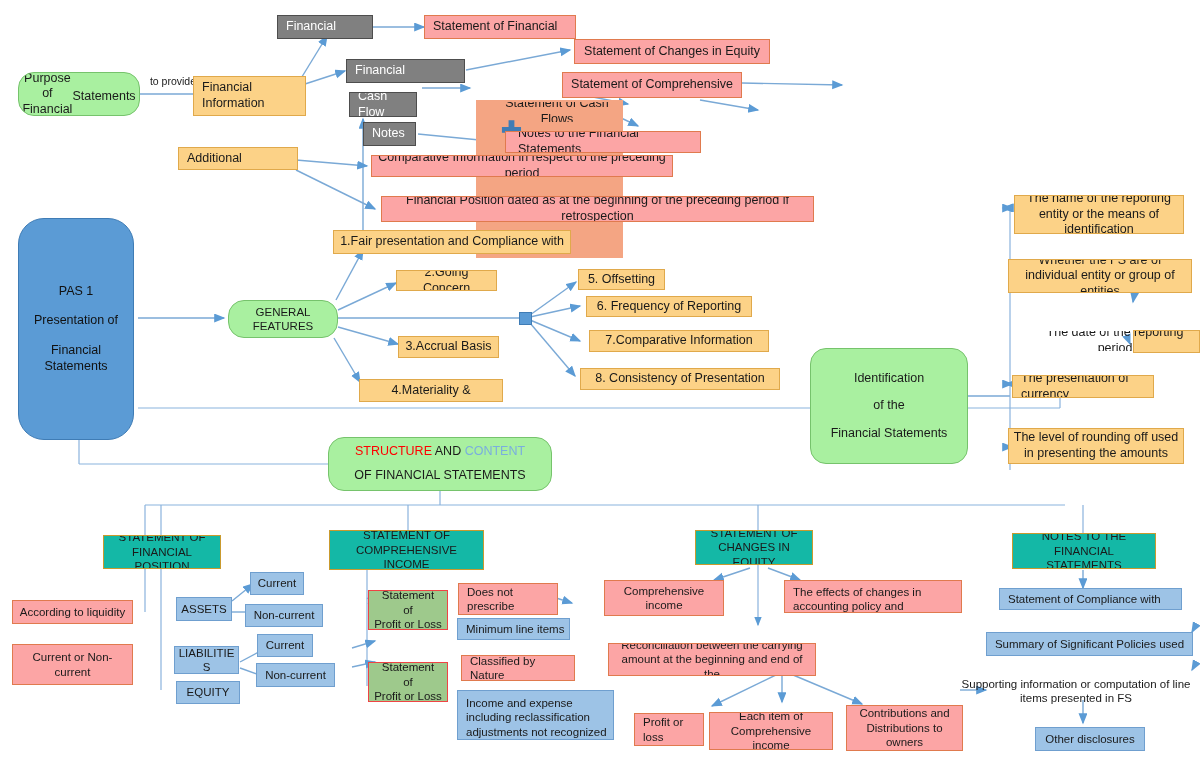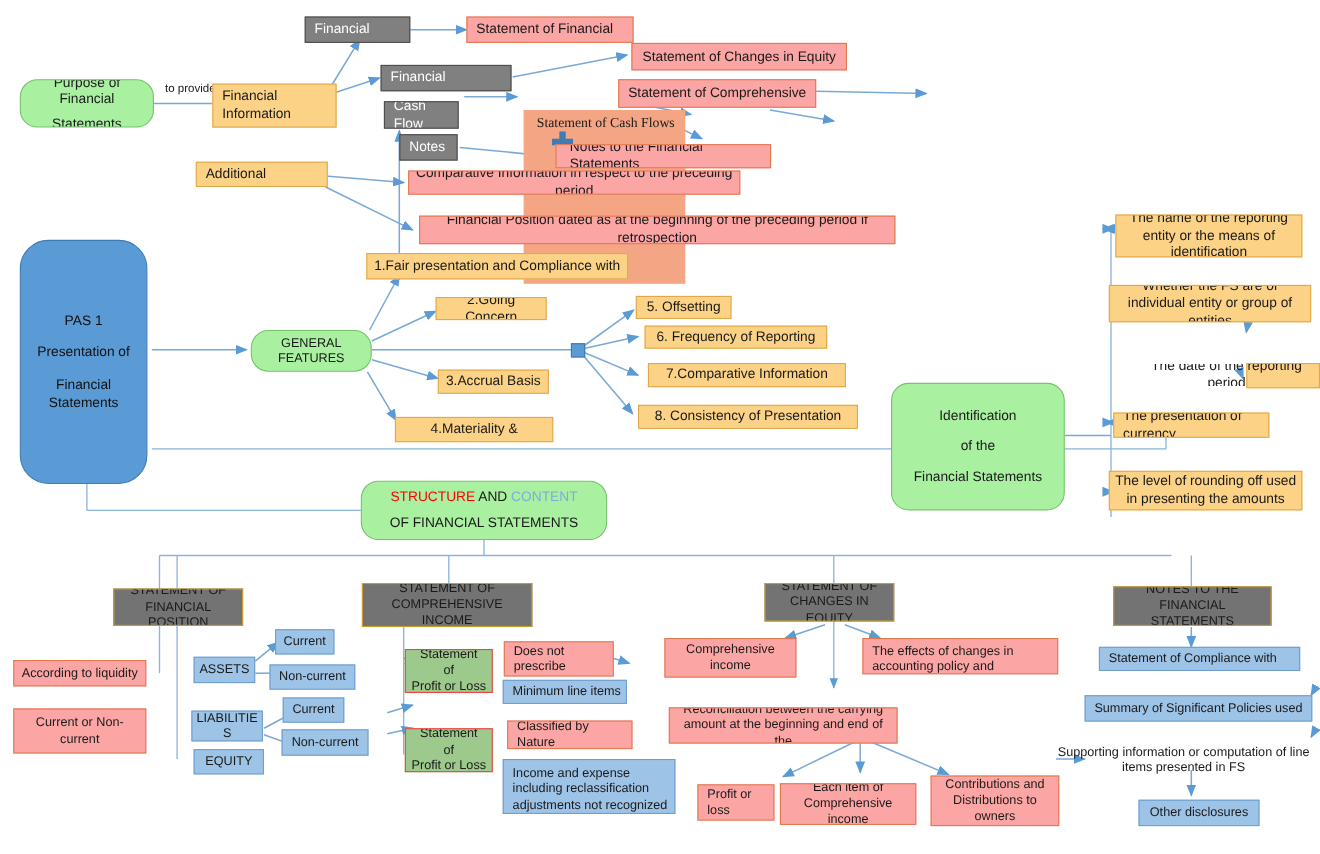--- a/index.html
+++ b/index.html
@@ -4,21 +4,21 @@
 <style>
   html,body{margin:0;padding:0;background:#ffffff;}
   body{font-family:"Liberation Sans",sans-serif;}
   #canvas{position:relative;width:1200px;height:776px;overflow:hidden;background:#fff;}
   .node{position:absolute;box-sizing:border-box;display:flex;align-items:center;justify-content:center;text-align:center;
         font-size:12.5px;color:#1a1a1a;line-height:1.25;padding:2px 4px;overflow:hidden;}
   .node.left{justify-content:flex-start;text-align:left;padding-left:8px;}
   .greenR{background:#a9f0a0;border:1px solid #76c36c;border-radius:16px;}
   .greenD{background:#9ec98c;border:1px solid #ef4444;}
   .yellow{background:#fcd287;border:1px solid #e0a94b;}
-  .yellowT{background:#737373;border:1px solid #c99a2e;}
+  .yellowT{background:#14b8a6;border:1px solid #c99a2e;}
   .salmon{background:#fca5a5;border:1px solid #e07a4e;}
   .salmonPlain{background:#f4a583;border:none;}
   .blue{background:#9dc3e6;border:1px solid #6f9fcf;}
   .gray{background:#808080;border:1px solid #4d4d4d;color:#fff;}
   .bigblue{background:#5b9bd5;border:1px solid #3f7cb5;border-radius:26px;color:#111;}
   .plain{background:transparent;border:none;}
   svg.wires{position:absolute;left:0;top:0;width:1200px;height:776px;pointer-events:none;}
   .stk{stroke:#7aa9d6;stroke-width:1.4;fill:none;}
   .stk2{stroke:#8ab3dd;stroke-width:1.2;fill:none;}
   .plusicon{position:absolute;color:#3f7cb5;font-weight:bold;}
@@ -125,21 +125,21 @@
     <path class="stk" d="M782,672 L782,702" marker-end="url(#ah)"></path>
     <path class="stk" d="M786,672 L862,704" marker-end="url(#ah)"></path>
 
     <path class="stk" d="M1083,570 L1083,588" marker-end="url(#ah)"></path>
     <path class="stk" d="M1083,700 L1083,723" marker-end="url(#ah)"></path>
     <path class="stk" d="M1196,625 L1192,632" marker-end="url(#ah)"></path>
     <path class="stk" d="M1196,663 L1192,670" marker-end="url(#ah)"></path>
     <path class="stk" d="M960,690 L986,690" marker-end="url(#ah)"></path>
   </svg>
 
-  <div class="node greenR" style="left:18px;top:72px;width:122px;height:44px;flex-direction:column;">
+  <div class="node greenR" style="left:18px;top:72px;width:122px;height:44px;flex-direction:row;">
     <span>Purpose of Financial</span>
     <span style="margin-top:6px;">Statements</span>
   </div>
 
   <div class="node plain" style="left:143px;top:74px;width:60px;height:16px;font-size:10.5px;">to provide</div>
 
   <div class="node yellow left" style="left:193px;top:76px;width:113px;height:40px;white-space:pre-line;justify-content:flex-start;">Financial
 Information</div>
 
   <div class="node yellow left" style="left:178px;top:147px;width:120px;height:23px;">Additional</div>
@@ -147,21 +147,21 @@
   <div class="node gray left" style="left:277px;top:15px;width:96px;height:24px;">Financial</div>
   <div class="node gray left" style="left:346px;top:59px;width:119px;height:24px;">Financial</div>
   <div class="node gray left" style="left:349px;top:92px;width:68px;height:25px;">Cash Flow</div>
   <div class="node gray left" style="left:363px;top:122px;width:53px;height:24px;">Notes</div>
 
   <div class="node salmonPlain" style="left:476px;top:100px;width:147px;height:158px;"></div>
 
   <div class="node salmon left" style="left:424px;top:15px;width:152px;height:24px;">Statement of Financial</div>
   <div class="node salmon" style="left:574px;top:39px;width:196px;height:25px;">Statement of Changes in Equity</div>
   <div class="node salmon" style="left:562px;top:72px;width:180px;height:26px;">Statement of Comprehensive</div>
-  <div class="node plain" style="left:484px;top:102px;width:146px;height:20px;justify-content:flex-start;font-family:Liberation Serif, serif;">Statement of Cash Flows</div>
+  <div class="node plain" style="left:484px;top:102px;width:146px;height:20px;justify-content:flex-start;">Statement of Cash Flows</div>
   <div class="plusicon" style="left:501px;top:118px;font-size:25px;line-height:25px;">✚</div>
   <div class="node salmon left" style="left:505px;top:131px;width:196px;height:22px;padding-left:12px;">Notes to the Financial Statements</div>
   <div class="node salmon" style="left:371px;top:155px;width:302px;height:22px;">Comparative Information in respect to the preceding period</div>
   <div class="node salmon" style="left:381px;top:196px;width:433px;height:26px;">Financial Position dated as at the beginning of the preceding period if retrospection</div>
 
   <div class="node bigblue" style="left:18px;top:218px;width:116px;height:222px;flex-direction:column;font-size:12.5px;">
     <span>PAS 1</span>
     <span style="margin-top:14px;">Presentation of</span>
     <span style="margin-top:14px;">Financial Statements</span>
   </div>

